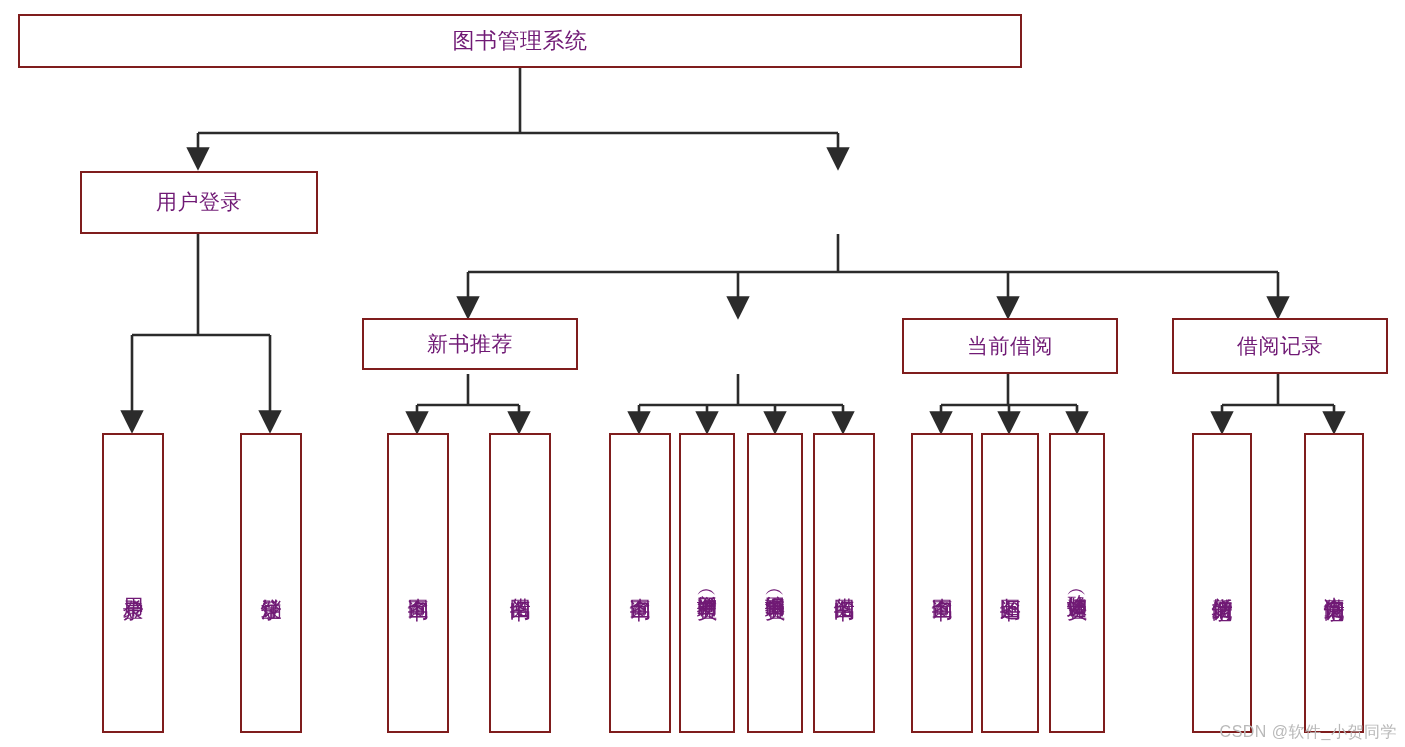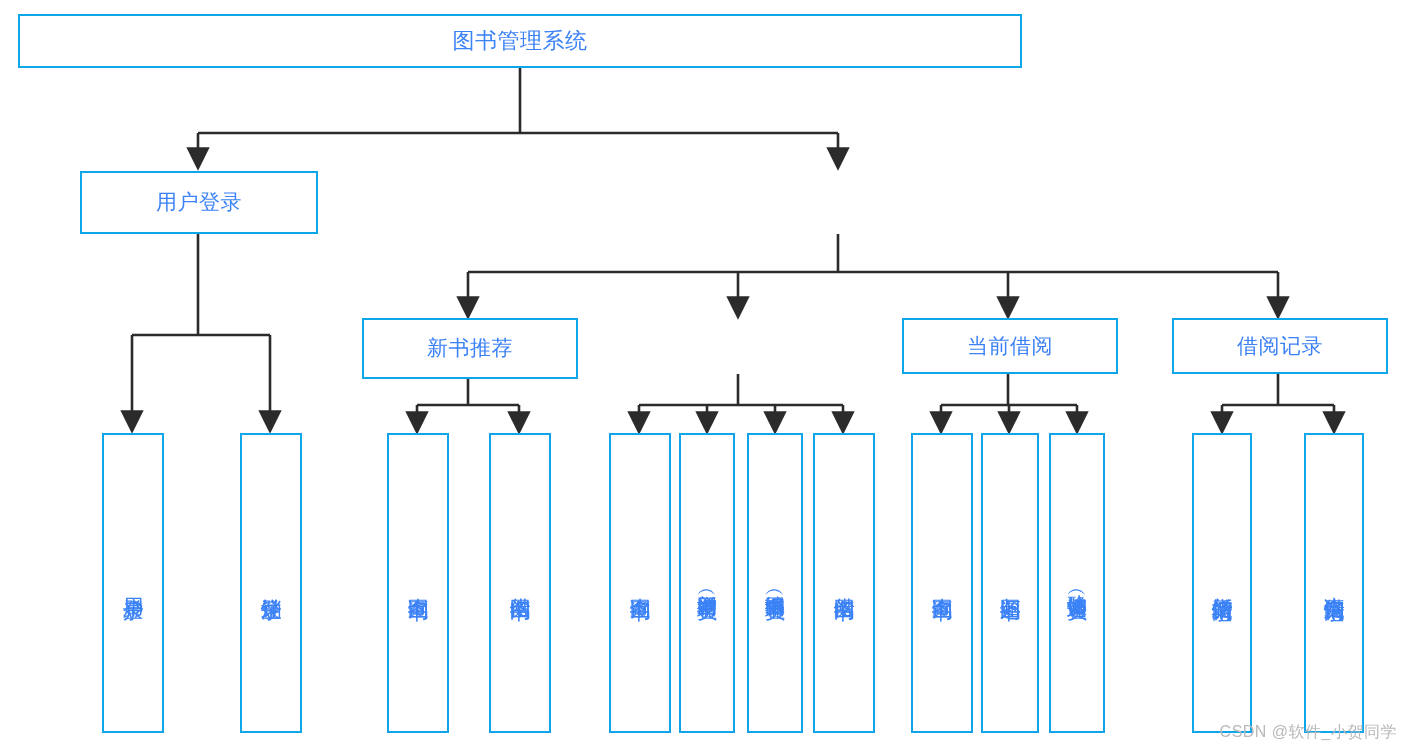--- a/index.html
+++ b/index.html
@@ -23,26 +23,26 @@
     left: 0;
     top: 0;
     width: 1405px;
     height: 747px;
     pointer-events: none;
   }
   .node {
     position: absolute;
     box-sizing: border-box;
     background: #ffffff;
-    border: 2px solid #0ea5e9;
+    border: 2px solid #7f1d1d;
     display: flex;
     align-items: center;
     justify-content: center;
     text-align: center;
-    color: #3b82f6;
+    color: #701a75;
     z-index: 2;
   }
   .node .node-label {
     display: block;
     line-height: 1.18;
     letter-spacing: 0.5px;
   }
   
   .node.h .node-label {
     font-size: 21px;
@@ -137,21 +137,21 @@
 
   <div class="node h root" style="left:18px; top:14px; width:1004px; height:54px;">
     <span class="node-label">图书管理系统</span>
   </div>
 
   <div class="node h" style="left:80px; top:171px; width:238px; height:63px;">
     <span class="node-label">用户登录</span>
   </div>
 
 
-  <div class="node h" style="left:362px; top:318px; width:216px; height:61px;">
+  <div class="node h" style="left:362px; top:318px; width:216px; height:52px;">
     <span class="node-label">新书推荐</span>
   </div>
 
 
   <div class="node h" style="left:902px; top:318px; width:216px; height:56px;">
     <span class="node-label">当前借阅</span>
   </div>
 
   <div class="node h" style="left:1172px; top:318px; width:216px; height:56px;">
     <span class="node-label">借阅记录</span>

